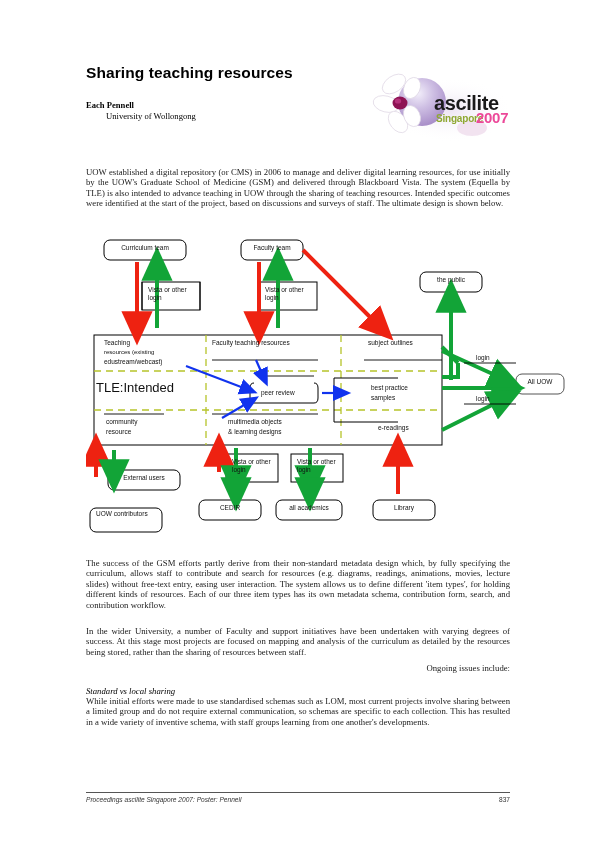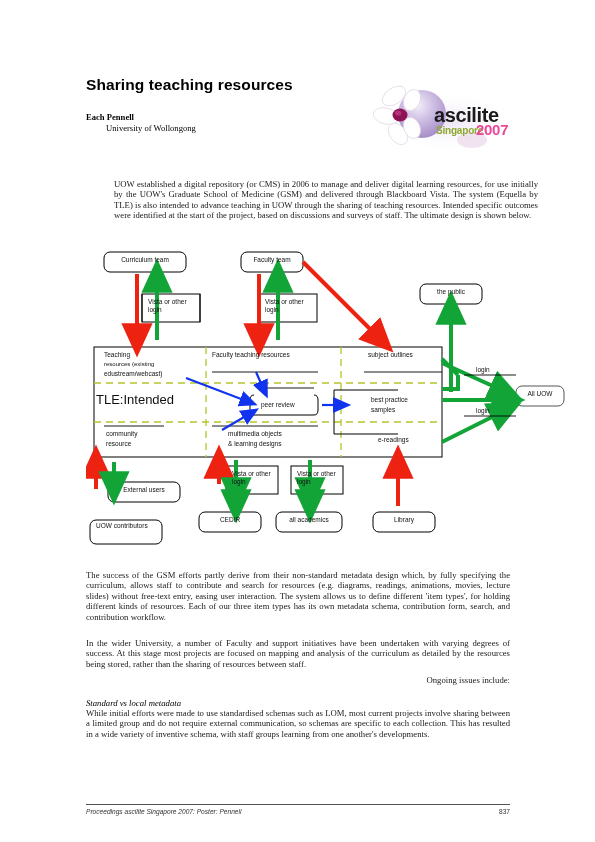--- a/index.html
+++ b/index.html
@@ -10,21 +10,21 @@
   body {
     width: 595px;
     height: 842px;
     position: relative;
     font-family: "Liberation Serif", serif;
     color: #000000;
     overflow: hidden;
   }
   .page {
     position: absolute;
-    left: 0; top: 16px;
+    left: 0; top: 4px;
     width: 595px; height: 624px;
   }
 
   
   #doc-title {
     position: absolute;
     left: 86px; top: 60px;
     font-family: "Liberation Sans", sans-serif;
     font-size: 15.5px;
     font-weight: bold;
@@ -97,21 +97,21 @@
   .subhead {
     position: absolute;
     left: 86px;
     width: 424px;
     font-family: "Liberation Serif", serif;
     font-style: italic;
     font-size: 8.7px;
     line-height: 10.4px;
   }
 
-  #para-intro  { top: 163px; margin-left: 28px; }
+  #para-intro  { top: 163px; }
   #para-gsm    { top: 554px; }
   #para-wider  { top: 622px; }
   #para-ongoing{ top: 659px; }
   #sub-standard{ top: 682px; }
   #para-standard{ top: 692px; }
 
   
   #footer-rule {
     position: absolute;
     left: 86px; top: 788px;
@@ -338,20 +338,20 @@
     <div class="dlabel" style="left:20px; top:186px;">community</div>
     <div class="dlabel" style="left:20px; top:196px;">resource</div>
     <div class="dlabel" style="left:142px; top:186px;">multimedia objects</div>
     <div class="dlabel" style="left:142px; top:196px;">&amp; learning designs</div>
     <div class="dlabel" style="left:292px; top:192px;">e-readings</div>
   </div>
 
   <div class="para" id="para-gsm">The success of the GSM efforts partly derive from their non-standard metadata design which, by fully specifying the curriculum, allows staff to contribute and search for resources (e.g. diagrams, readings, animations, movies, lecture slides) without free-text entry, easing user interaction. The system allows us to define different 'item types', for holding different kinds of resources. Each of our three item types has its own metadata schema, contribution form, search, and contribution workflow.</div>
   <div class="para" id="para-wider">In the wider University, a number of Faculty and support initiatives have been undertaken with varying degrees of success. At this stage most projects are focused on mapping and analysis of the curriculum as detailed by the resources being stored, rather than the sharing of resources between staff.</div>
   <div class="para noindentjust" id="para-ongoing">Ongoing issues include:</div>
-  <div class="subhead" id="sub-standard">Standard vs local metadata</div>
+  <div class="subhead" id="sub-standard">Standard vs local sharing</div>
   <div class="para" id="para-standard">While initial efforts were made to use standardised schemas such as LOM, most current projects involve sharing between a limited group and do not require external communication, so schemas are specific to each collection. This has resulted in a wide variety of inventive schema, with staff groups learning from one another's developments.</div>
 
   <div id="footer-rule"></div>
   <div id="footer-left">Proceedings ascilite Singapore 2007: Poster: Pennell</div>
   <div id="footer-right">837</div>
 
 </div>
 
 </body></html>

